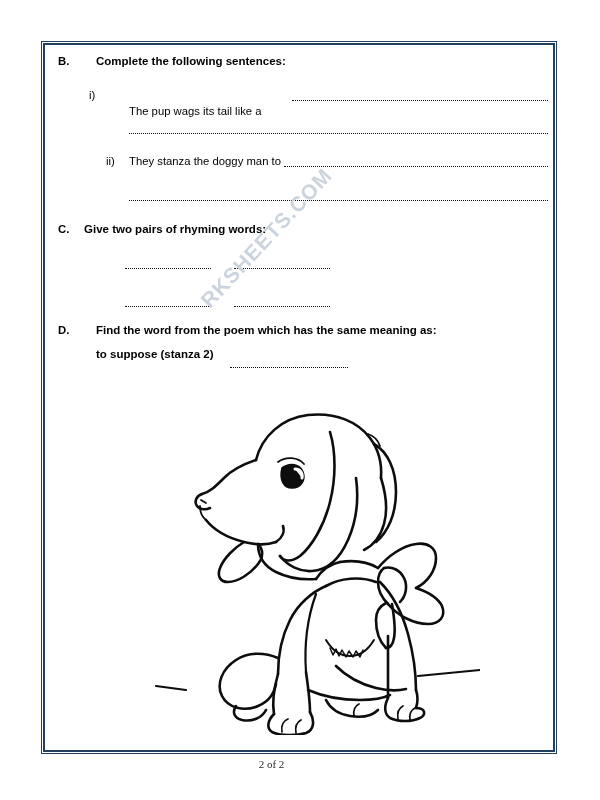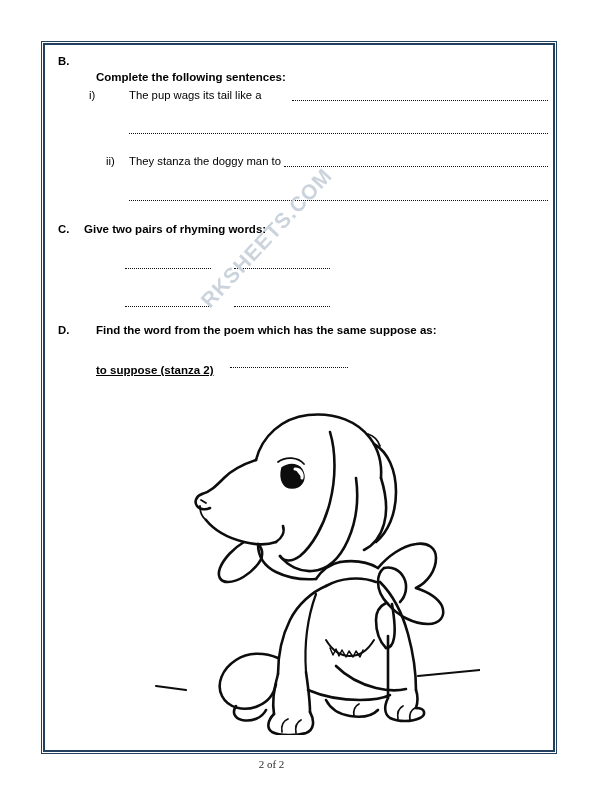--- a/index.html
+++ b/index.html
@@ -129,25 +129,25 @@
 
 <div id="page">
 
   <div id="sheet-border">
     <div id="sheet-inner"></div>
 
     <div id="content">
 
       <div class="marker" style="left:14px; top:11px;">B.</div>
 
-      <div class="heading" style="left:52px; top:11px;margin-top:16px;">Complete the following sentences:</div>
+      <div class="heading" style="left:52px; top:11px;">Complete the following sentences:</div>
 
       <div class="romanlabel" style="left:45px; top:45px;">i)</div>
 
-      <div class="bodytext" style="left:85px; top:45px;">The pup wags its tail like a</div>
+      <div class="bodytext" style="left:85px; top:61px;">The pup wags its tail like a</div>
 
       <div class="dots" style="left:248px; top:45px; width:256px;"></div>
 
       <div class="dots" style="left:85px; top:78px; width:419px;"></div>
 
       <div class="romanlabel" style="left:62px; top:111px;">ii)</div>
 
       <div class="bodytext" style="left:85px; top:111px;">They stanza the doggy man to</div>
 
       <div class="dots" style="left:240px; top:111px; width:264px;"></div>
@@ -161,23 +161,23 @@
       <div class="dots" style="left:81px; top:213px; width:86px;"></div>
 
       <div class="dots" style="left:190px; top:213px; width:96px;"></div>
 
       <div class="dots" style="left:81px; top:251px; width:86px;"></div>
 
       <div class="dots" style="left:190px; top:251px; width:96px;"></div>
 
       <div class="marker" style="left:14px; top:280px;">D.</div>
 
-      <div class="heading" style="left:52px; top:280px;">Find the word from the poem which has the same suppose as:</div>
-
-      <div class="heading" style="left:52px; top:320px;text-decoration:underline;">to suppose (stanza 2)</div>
+      <div class="heading" style="left:52px; top:280px;">Find the word from the poem which has the same meaning as:</div>
+
+      <div class="heading" style="left:52px; top:304px;">to suppose (stanza 2)</div>
 
       <div class="dots" style="left:186px; top:312px; width:118px;"></div>
 
     </div>
   </div>
 
   <div id="watermark">RKSHEETS.COM</div>
 
   <div id="dog-illustration">
     <svg viewBox="0 0 340 345" width="340" height="345">

